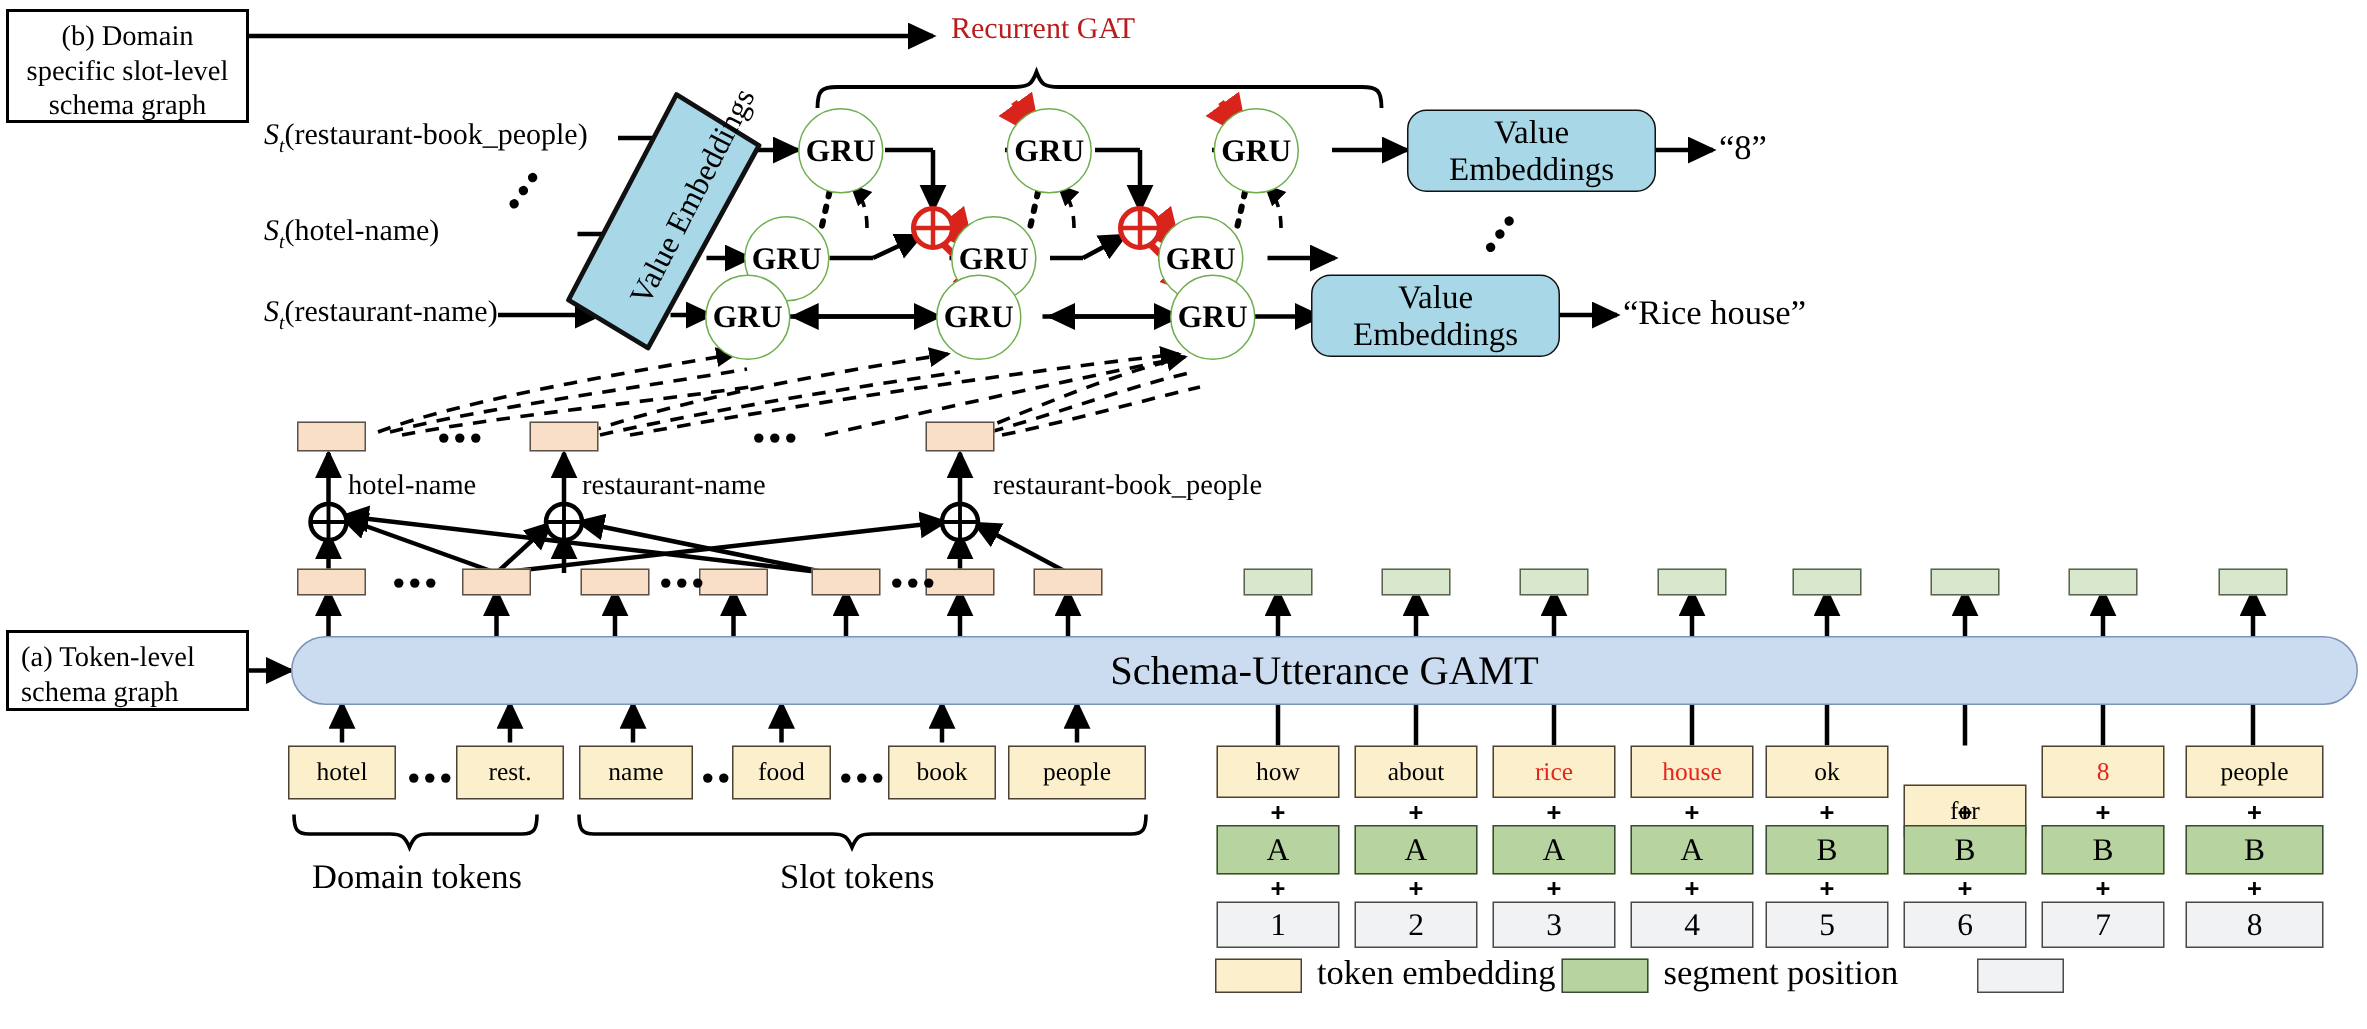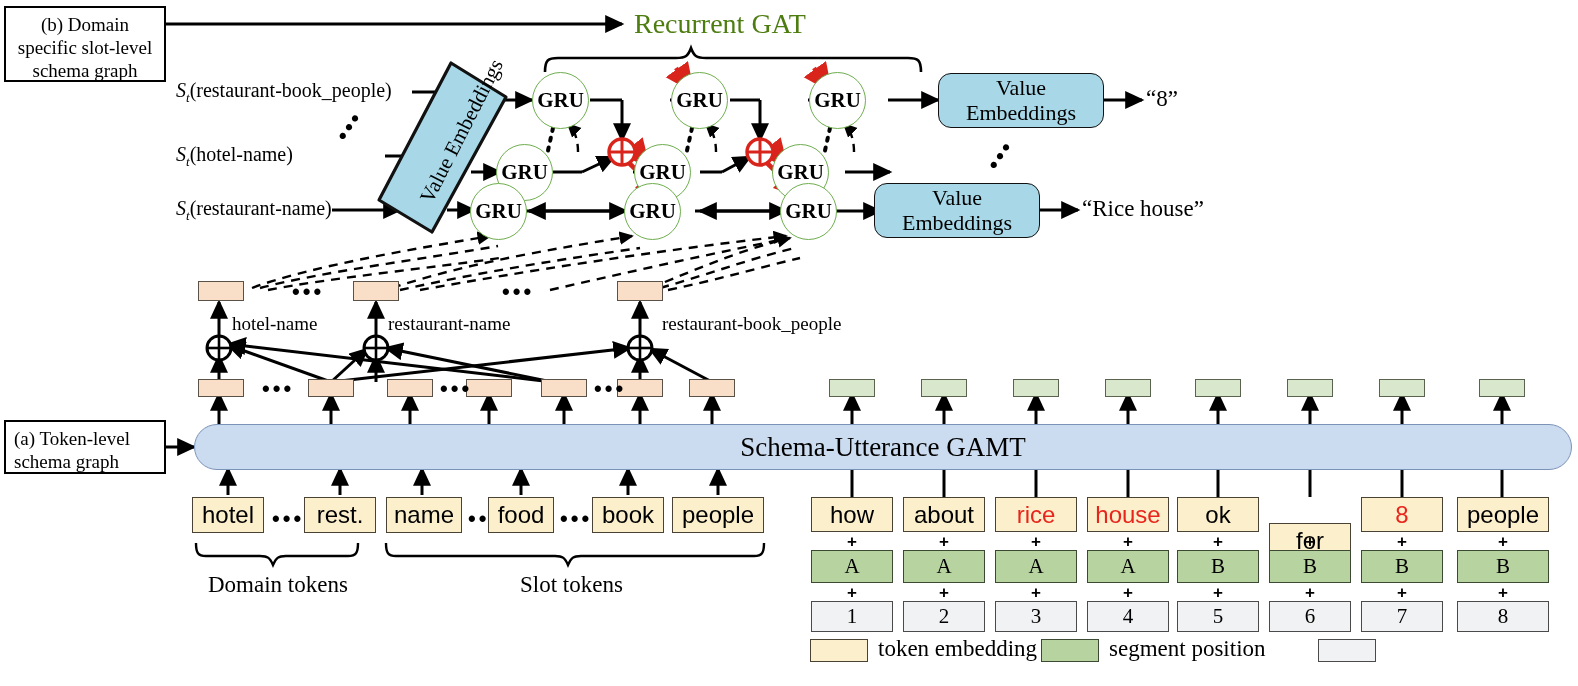--- a/index.html
+++ b/index.html
@@ -4,22 +4,22 @@
 <style>
   html,body{margin:0;padding:0;background:#fff;}
   body{font-family:"Liberation Serif", serif;}
   #stage{position:relative;width:1578px;height:686px;background:#fff;overflow:hidden;}
   #svgroot{position:absolute;left:0;top:0;width:1578px;height:686px;}
   
   .capbox{position:absolute;border:2px solid #000;background:#fff;box-sizing:border-box;
           font-family:"Liberation Serif",serif;font-size:19px;line-height:1.22;padding:5px 8px;color:#000;}
   
   .tokbox{position:absolute;box-sizing:border-box;border:1.6px solid #4a4335;background:#FCEFCB;
-          display:flex;align-items:center;justify-content:center;font-family:Liberation Sans, sans-serif;
-          font-size:24px;color:#000;}
+          display:flex;align-items:center;justify-content:center;font-family:Liberation Serif, serif;
+          font-size:17px;color:#000;}
   .tokbox.red{color:#e8251c;}
   .segbox{position:absolute;box-sizing:border-box;border:1.6px solid #3c4a34;background:#B7D3A0;
           display:flex;align-items:center;justify-content:center;font-family:"Liberation Serif",serif;
           font-size:21px;color:#000;}
   .posbox{position:absolute;box-sizing:border-box;border:1.6px solid #4a4a4a;background:#F1F2F3;
           display:flex;align-items:center;justify-content:center;font-family:"Liberation Serif",serif;
           font-size:21px;color:#000;}
   .plus{position:absolute;font-family:"Liberation Sans",sans-serif;font-weight:bold;font-size:17px;color:#000;
         display:flex;align-items:center;justify-content:center;}
   .embbar{position:absolute;box-sizing:border-box;border:1.4px solid #5a5248;background:#FADFC8;}
@@ -40,21 +40,21 @@
   .outlbl{position:absolute;font-family:"Liberation Serif",serif;font-size:23px;color:#000;white-space:nowrap;}
   .bracelbl{position:absolute;font-family:"Liberation Serif",serif;font-size:23px;color:#000;white-space:nowrap;}
   .legbox{position:absolute;box-sizing:border-box;border:1.6px solid #4a4335;background:#FCEFCB;}
   .legbox.g{border-color:#3c4a34;background:#B7D3A0;}
   .legbox.p{border-color:#4a4a4a;background:#F1F2F3;}
   .legtxt{position:absolute;font-family:"Liberation Serif",serif;font-size:23px;color:#000;white-space:nowrap;text-align:right;}
   .ellip{position:absolute;font-family:"Liberation Sans",sans-serif;font-weight:bold;font-size:22px;
          letter-spacing:3px;color:#000;white-space:nowrap;}
   .vetxt{position:absolute;transform-origin:center center;font-family:"Liberation Serif",serif;
          font-size:21px;color:#000;white-space:nowrap;text-align:center;}
-  .rgat{position:absolute;font-family:"Liberation Serif",serif;font-size:28px;color:#4d7c0f;white-space:nowrap;}
+  .rgat{position:absolute;font-family:"Liberation Serif",serif;font-size:20px;color:#b91c1c;white-space:nowrap;}
 </style>
 </head>
 <body>
 
 <div id="stage">
 
   <svg id="svgroot" viewBox="0 0 1578 686">
     <defs>
       <marker id="ah" markerWidth="7" markerHeight="7" refX="5.6" refY="3" orient="auto">
         <path d="M0,0 L6.4,3 L0,6 z" fill="#000"></path>

